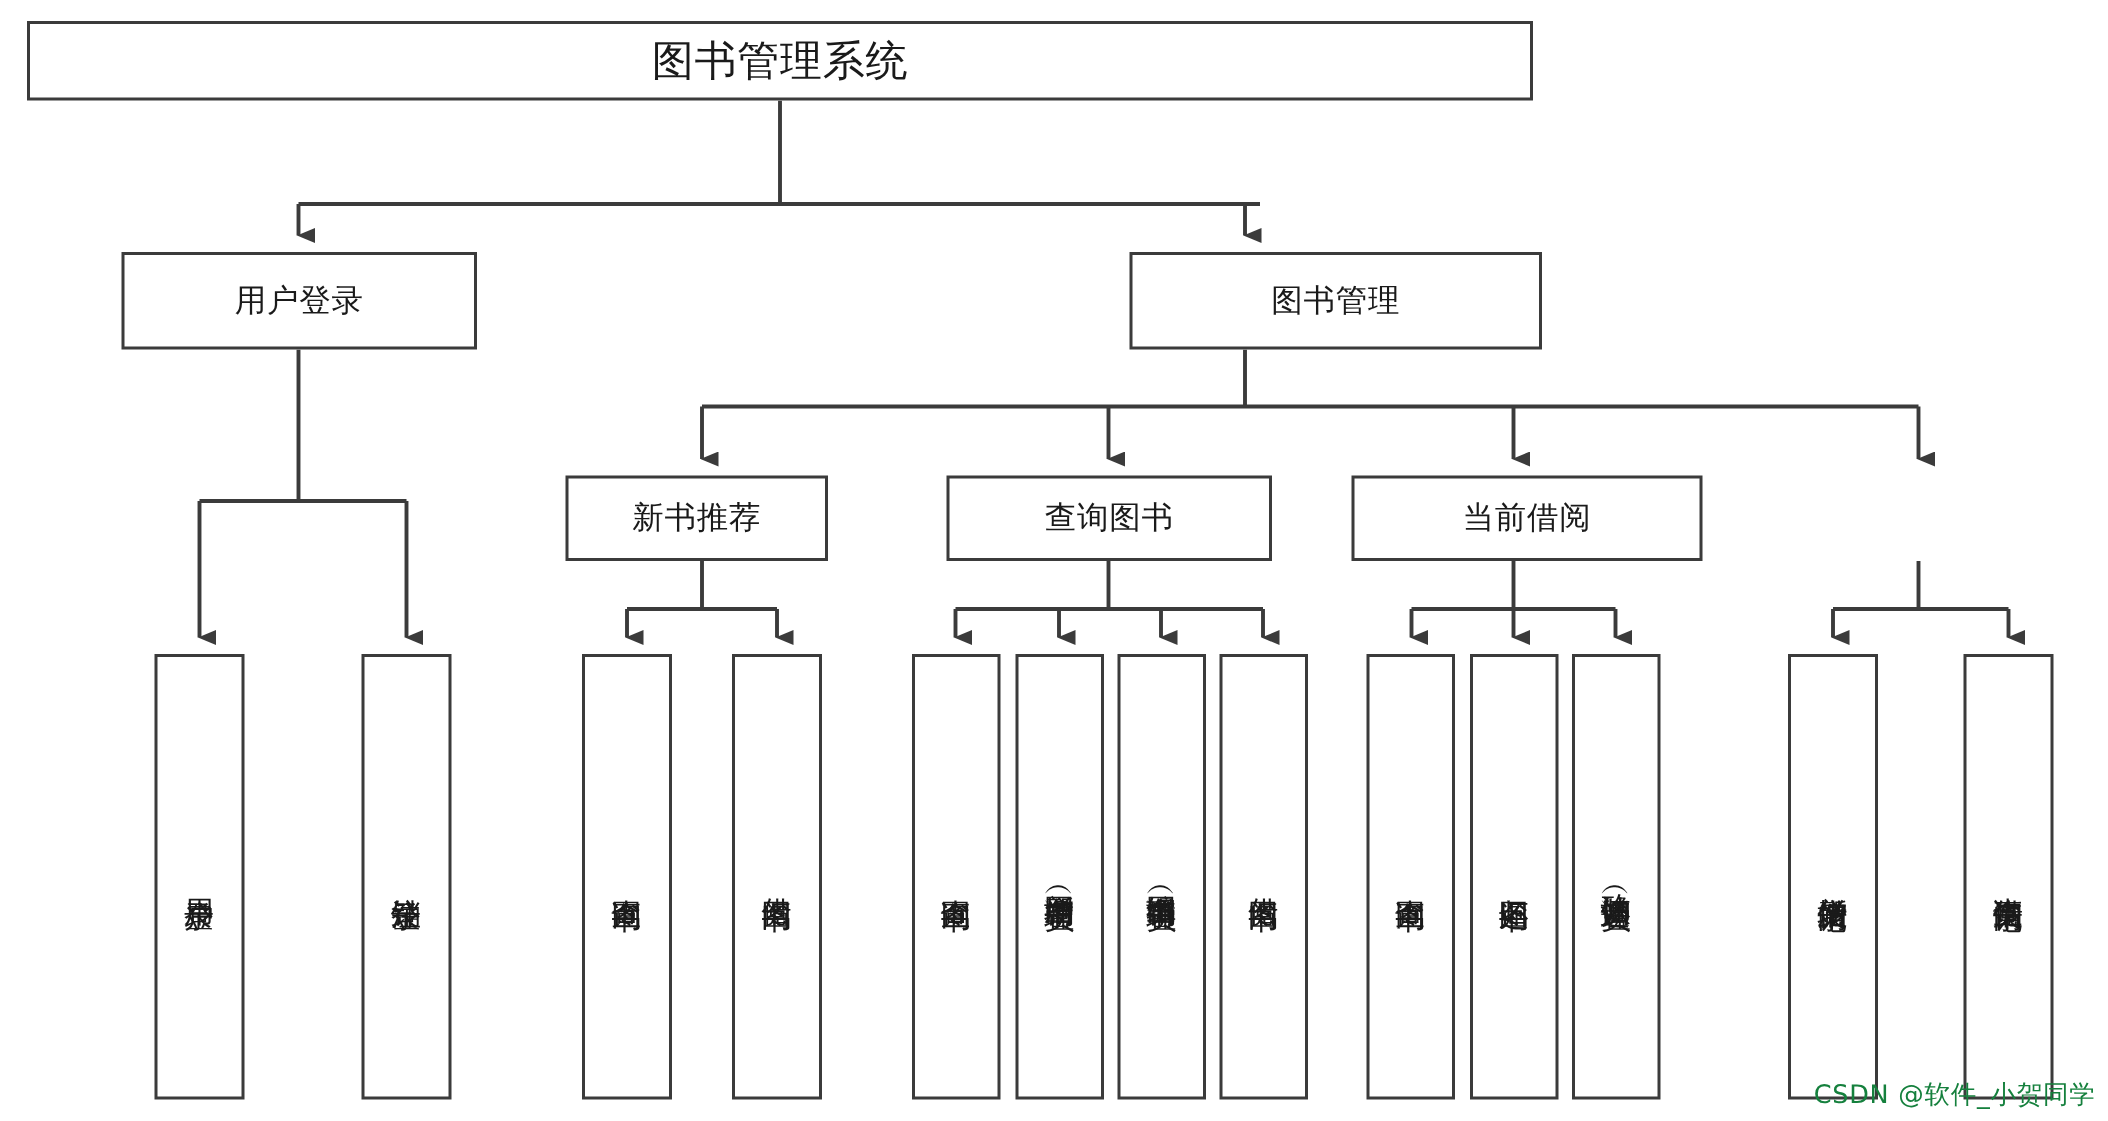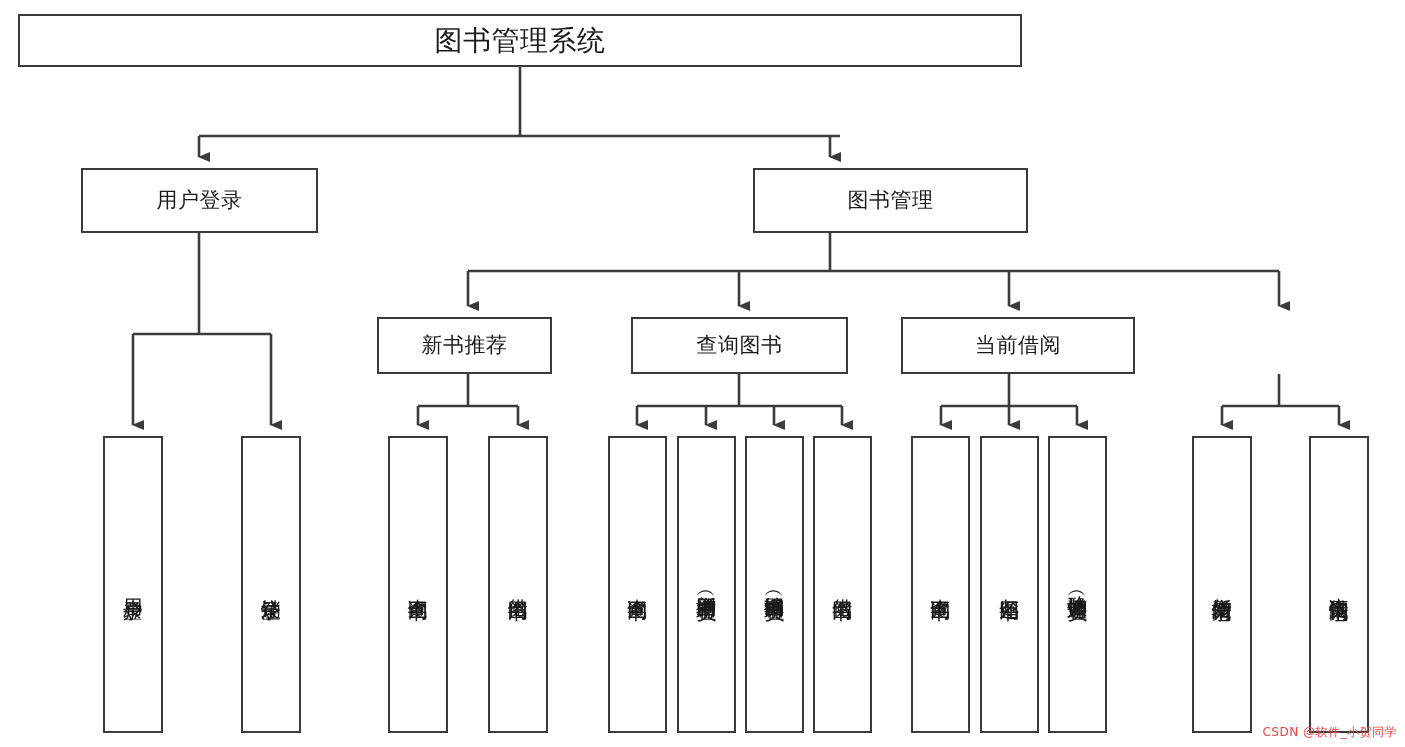--- a/index.html
+++ b/index.html
@@ -54,22 +54,22 @@
     text-orientation: upright;
     font-size: 20px;
     line-height: 1.22;
     letter-spacing: 1px;
     max-height: 272px;
   }
   .watermark {
     position: absolute;
     right: 8px;
     bottom: 6px;
-    font-size: 12px;
-    color: #ef4444;
+    font-size: 17px;
+    color: #15803d;
     letter-spacing: 0.5px;
     white-space: nowrap;
   }
 </style>
 </head>
 <body>
 
 <div id="canvas">
 
   <svg id="wires" viewBox="0 0 1405 747" xmlns="http://www.w3.org/2000/svg">

